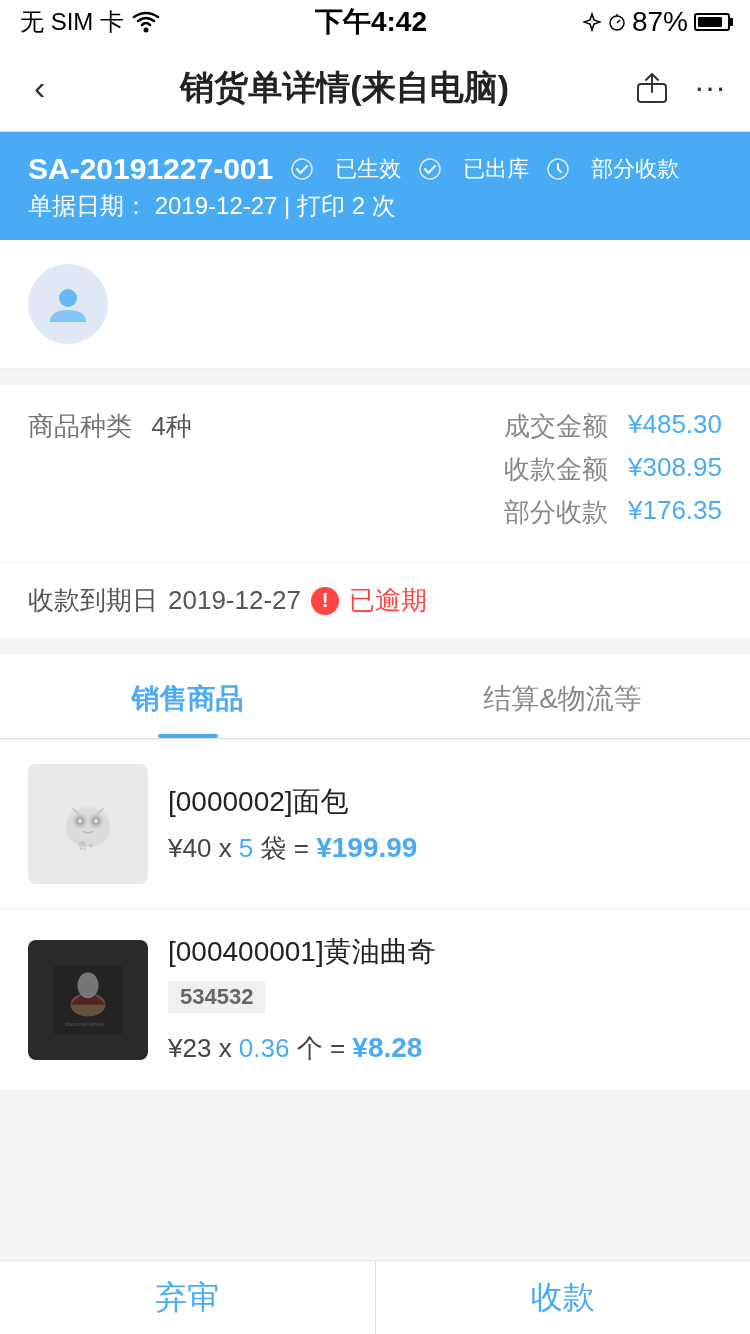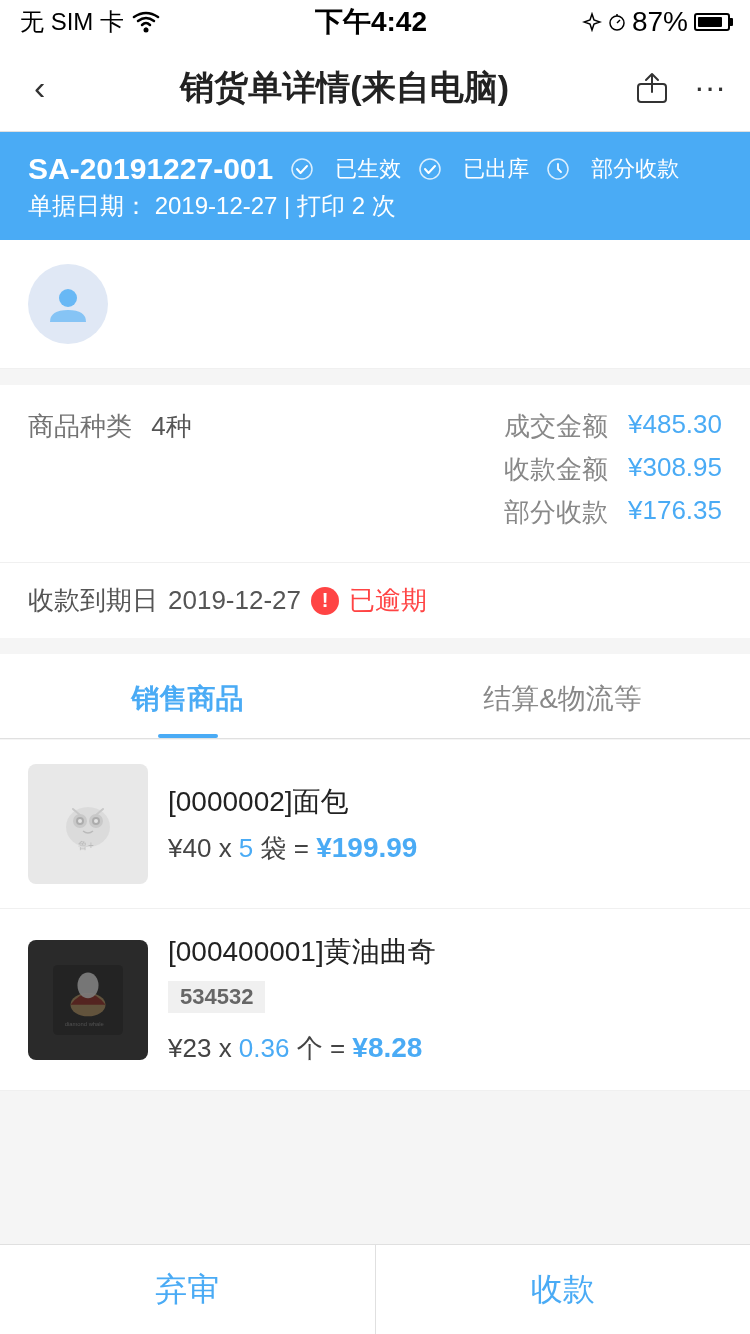--- a/index.html
+++ b/index.html
@@ -221,21 +221,21 @@
     }
     .product-price-row { font-size: 26px; color: #444; }
     .price-highlight { color: #4aabf5; font-weight: 500; }
     .price-total { color: #4aabf5; font-weight: 700; font-size: 28px; }
 
     
     .bottom-bar {
       position: fixed;
       bottom: 0;
       width: 750px;
-      height: 90px;
+      height: 74px;
       background: #fff;
       border-top: 1px solid #e0e0e0;
       display: flex;
     }
     .bottom-btn {
       flex: 1;
       display: flex;
       align-items: center;
       justify-content: center;
       font-size: 32px;

